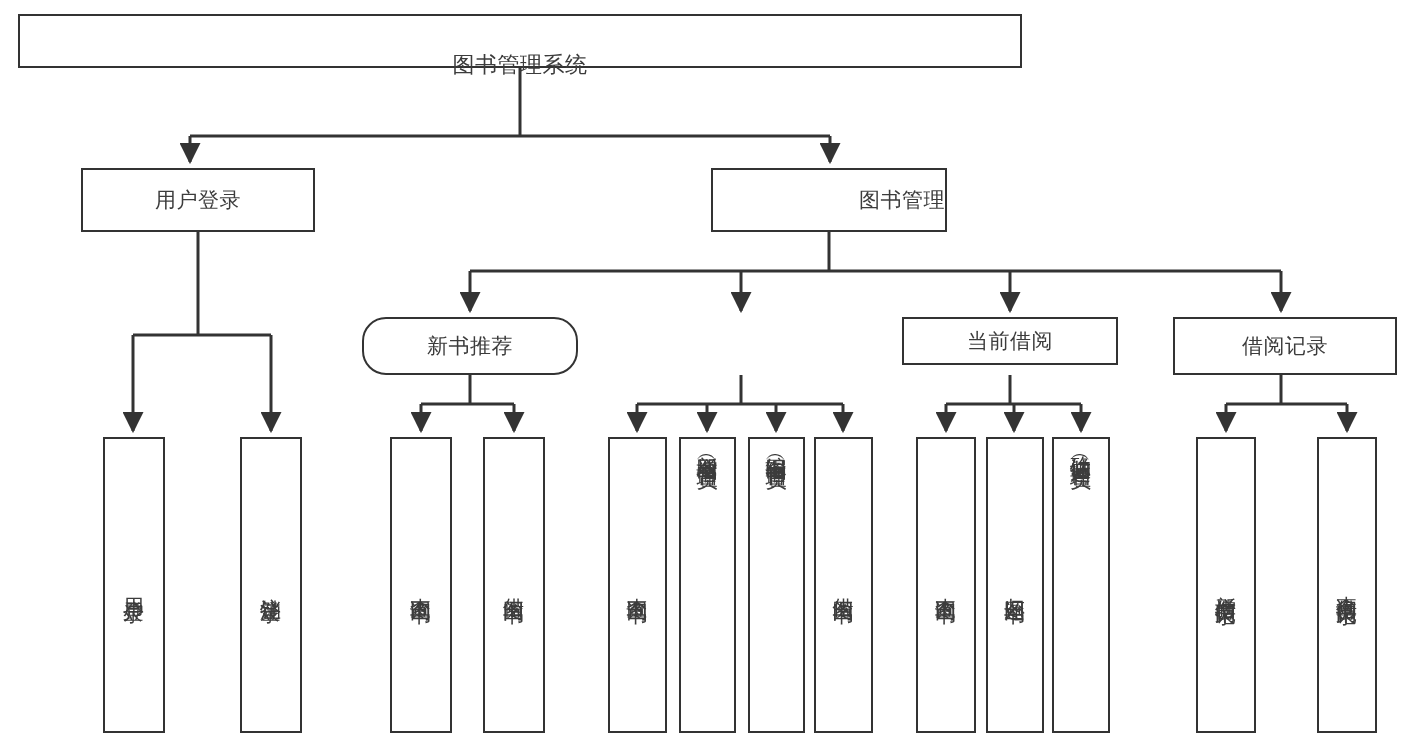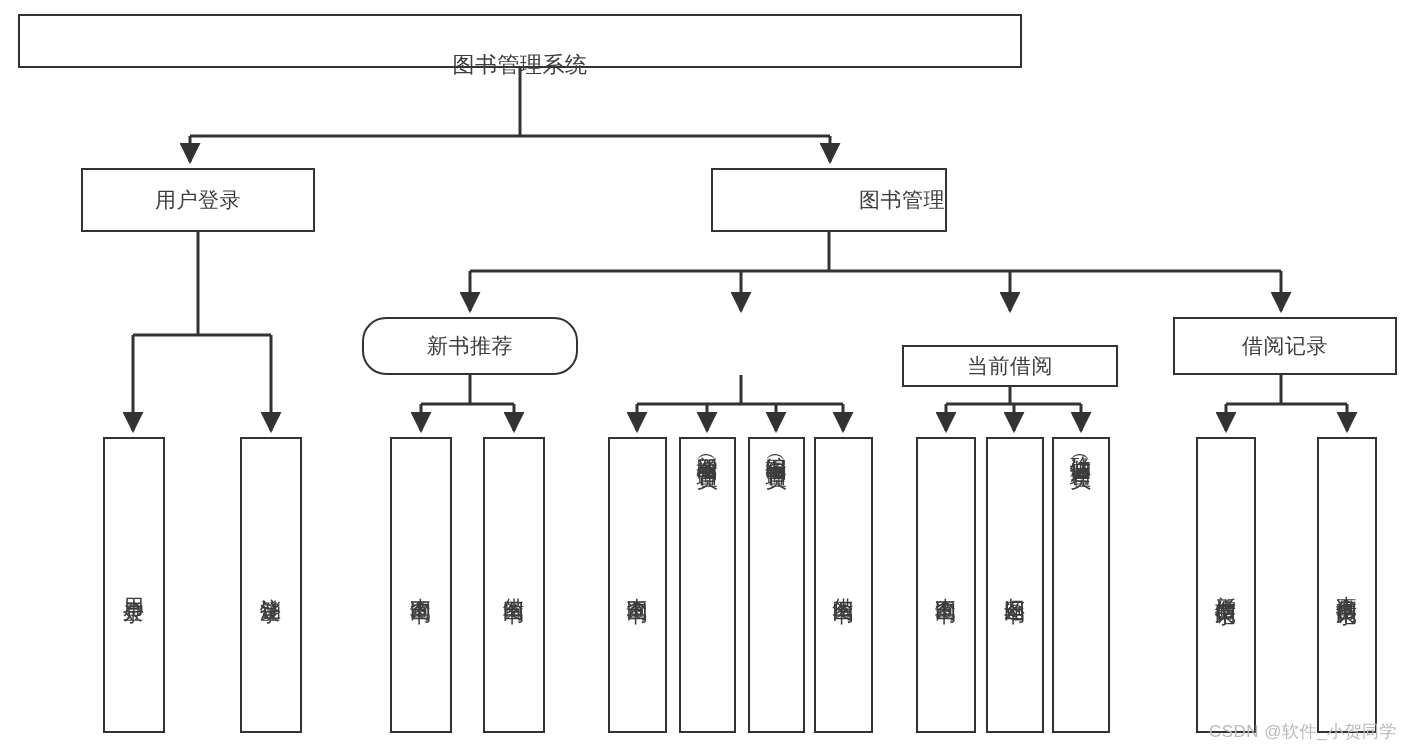--- a/index.html
+++ b/index.html
@@ -128,21 +128,21 @@
   <div class="node-box" style="left:81px; top:168px; width:234px; height:64px;">
     <span class="node-label">用户登录</span>
   </div>
   <div class="node-box" style="left:711px; top:168px; width:236px; height:64px;justify-content:flex-end;">
     <span class="node-label">图书管理</span>
   </div>
 
   <div class="node-box" style="left:362px; top:317px; width:216px; height:58px;border-radius:24px;">
     <span class="node-label">新书推荐</span>
   </div>
-  <div class="node-box" style="left:902px; top:317px; width:216px; height:42px;margin-top:28px;">
+  <div class="node-box" style="left:902px; top:317px; width:216px; height:48px;">
     <span class="node-label">当前借阅</span>
   </div>
   <div class="node-box" style="left:1173px; top:317px; width:224px; height:58px;">
     <span class="node-label">借阅记录</span>
   </div>
 
   <div class="node-box" style="left:103px; top:437px; width:62px; height:296px; align-items:center;">
     <span class="node-label vertical">用户登录</span>
   </div>
   <div class="node-box" style="left:240px; top:437px; width:62px; height:296px;">
@@ -179,14 +179,13 @@
     <span class="node-label vertical">确认归还（管理员）</span>
   </div>
 
   <div class="node-box" style="left:1196px; top:437px; width:60px; height:296px;">
     <span class="node-label vertical">新增借阅记录</span>
   </div>
   <div class="node-box" style="left:1317px; top:437px; width:60px; height:296px;">
     <span class="node-label vertical">查询借阅记录</span>
   </div>
 
-  <div class="watermark">CSDN @软件_小贺同学</div>
 </div>
 
 </body></html>

